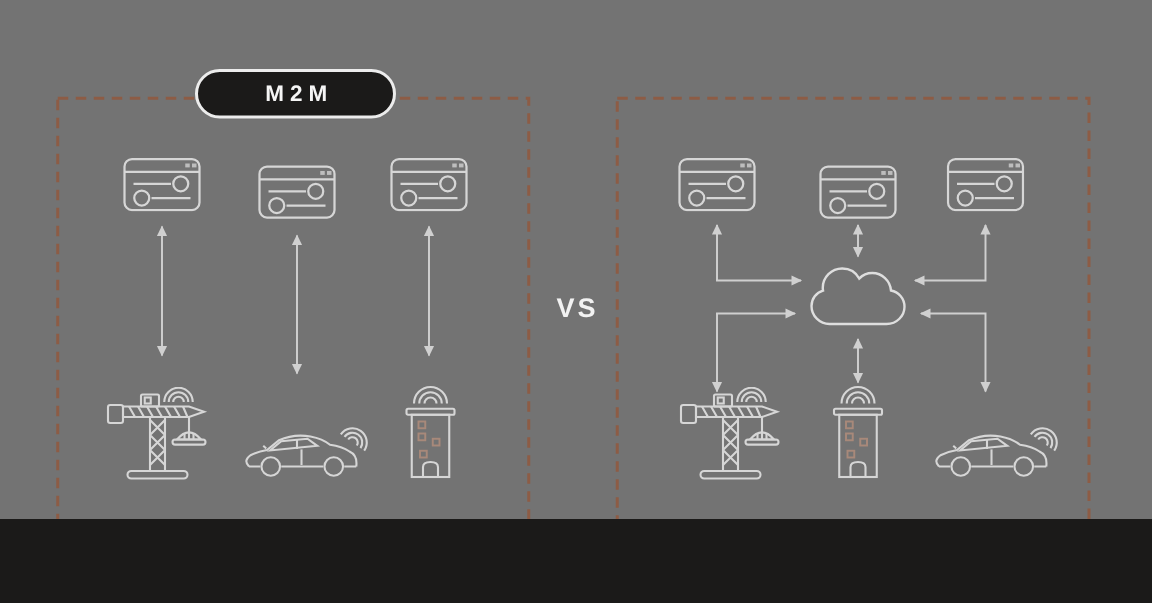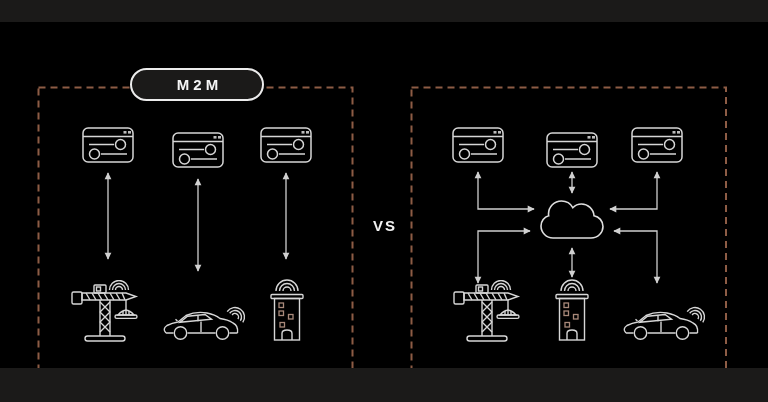--- a/index.html
+++ b/index.html
@@ -1,35 +1,34 @@
 <!DOCTYPE html>
 <html><head>
 <meta charset="utf-8">
 <style>
   html,body{margin:0;padding:0;background:#1b1a19;}
   .stage{
     position:relative;width:768px;height:346px;overflow:hidden;
-    background:#000000;
+    background:#737373;
     font-family:"Liberation Sans",sans-serif;
-    margin-top:22px;
   }
   .stage svg.diagram{position:absolute;left:0;top:0;}
   .pill{
     position:absolute;top:46px;width:134px;height:33px;box-sizing:border-box;
     border:2px solid #ececec;border-radius:17px;background:#1b1a19;
     display:flex;align-items:center;justify-content:center;
     color:#f5f5f5;font-size:15px;font-weight:bold;letter-spacing:4px;
     padding-left:5px; 
     z-index:2;
   }
   .pill-left{left:130px;}
   .pill-right{left:502px;}
   .vs{
     position:absolute;left:357px;top:195px;width:56px;text-align:center;
-    color:#f2f2f2;font-size:15px;font-weight:bold;letter-spacing:2px;z-index:2;
+    color:#f2f2f2;font-size:18px;font-weight:bold;letter-spacing:2px;z-index:2;
   }
 </style>
 </head>
 <body>
 
 <div class="stage">
 
   <div class="pill pill-left">
     <span>M2M</span>
   </div>

